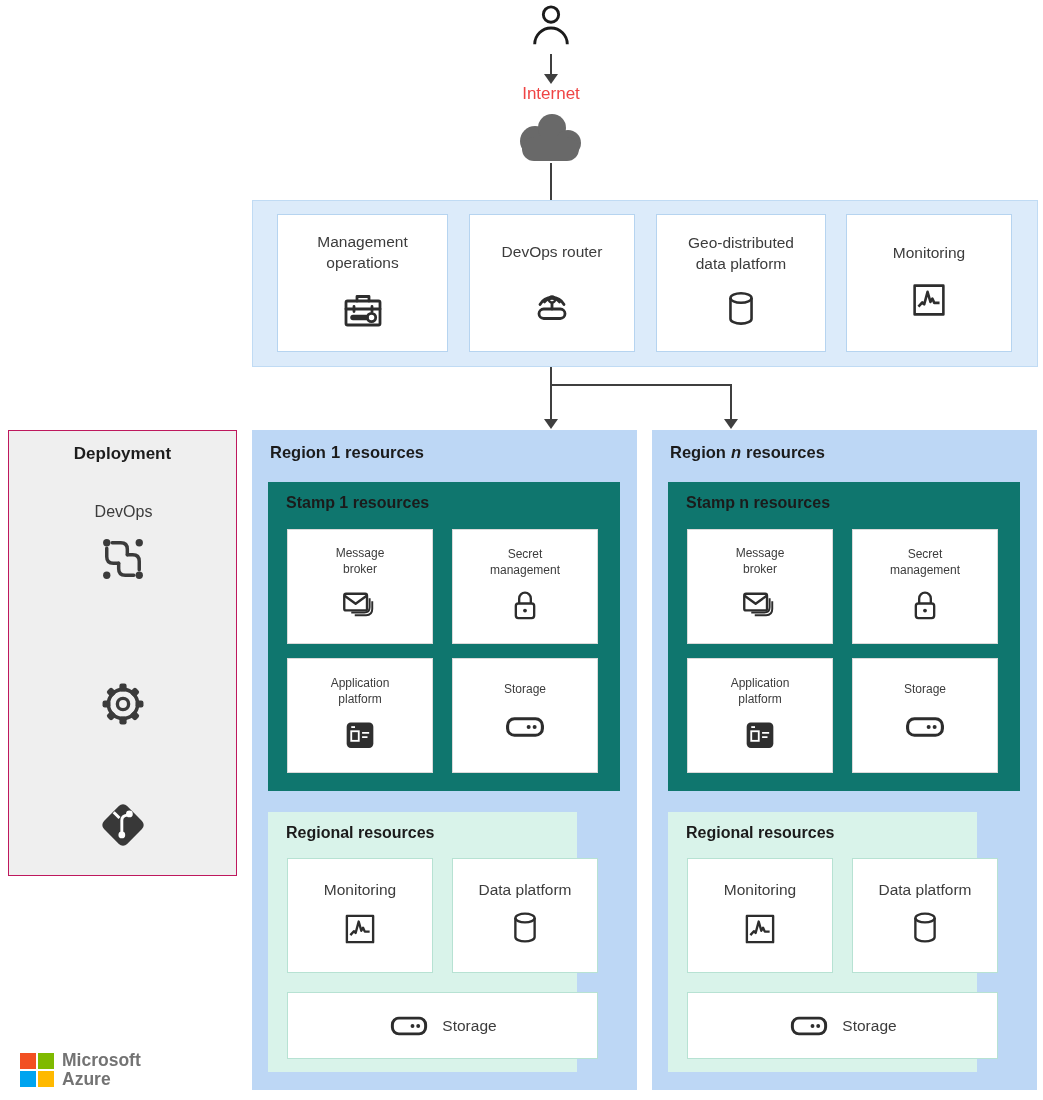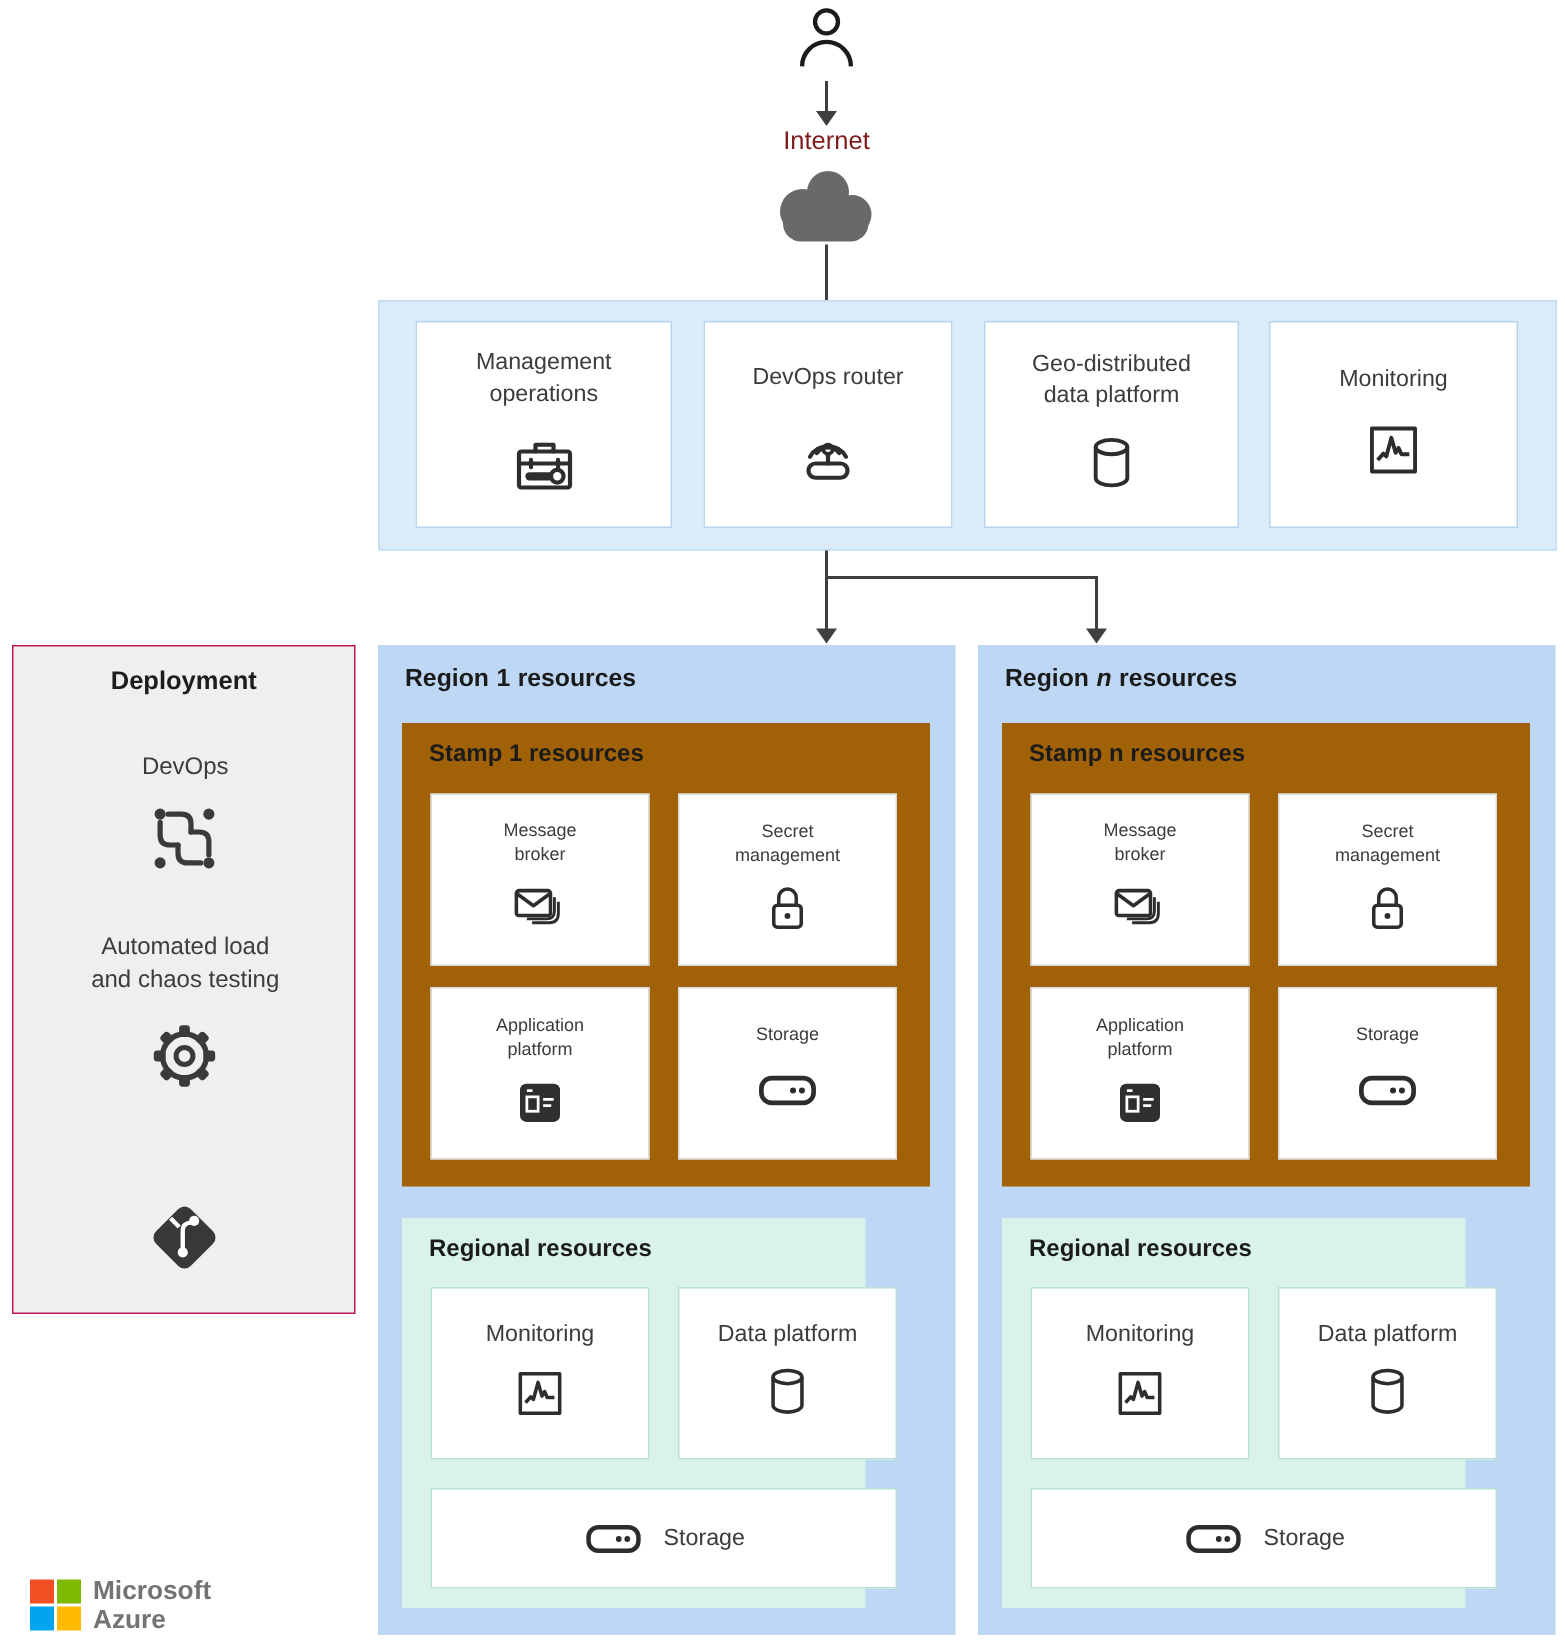--- a/index.html
+++ b/index.html
@@ -7,21 +7,21 @@
          font-family:"Liberation Sans",sans-serif;color:#3c3c3c;overflow:hidden;}
   .abs{position:absolute;}
   .vline{position:absolute;width:2px;background:#3f3f3f;}
   .hline{position:absolute;height:2px;background:#3f3f3f;}
   .arrow-down{position:absolute;width:0;height:0;
     border-left:7px solid transparent;border-right:7px solid transparent;
     border-top:10px solid #3f3f3f;}
   .center-text{text-align:center;}
 
   
-  #internet-label{left:491px;top:84px;width:120px;font-size:17px;color:#7f1d1d;}
+  #internet-label{left:491px;top:84px;width:120px;font-size:17px;color:#ef4444;}
 
   
   #global-band{left:252px;top:200px;width:786px;height:167px;
     background:#dcebfa;border:1px solid #c0dbf4;box-sizing:border-box;}
   .gcard{position:absolute;top:13px;height:138px;background:#fff;
     border:1px solid #b6d4f0;box-sizing:border-box;
     display:flex;flex-direction:column;align-items:center;justify-content:center;gap:13px;}
   .gcard .lbl{font-size:15.5px;line-height:1.32;color:#3c3c3c;white-space:pre-line;text-align:center;}
   #gcard-0{left:24px;width:171px;}
   #gcard-1{left:216px;width:166px;}
@@ -37,21 +37,21 @@
     font-size:16px;color:#3c3c3c;line-height:1.35;white-space:pre-line;}
   .dep-icon{position:absolute;left:50%;transform:translateX(-50%);}
 
   
   .region{position:absolute;top:430px;width:385px;height:660px;background:#bdd7f5;}
   #region-0{left:252px;}
   #region-1{left:652px;}
   .rtitle{position:absolute;left:18px;top:13px;margin:0;font-size:16.5px;color:#1b1b1b;
     display:flex;gap:5px;}
   .rtitle .it{font-style:italic;}
-  .stamp{position:absolute;left:16px;top:52px;width:352px;height:309px;background:#a16207;}
+  .stamp{position:absolute;left:16px;top:52px;width:352px;height:309px;background:#0f766e;}
   .stamp h3,.regional h3{position:absolute;left:18px;top:12px;margin:0;
     font-size:16px;color:#1b1b1b;}
   .scard{position:absolute;width:146px;height:115px;background:#fff;
     border:1px solid #dadada;box-sizing:border-box;
     display:flex;flex-direction:column;align-items:center;justify-content:center;gap:8px;}
   .scard .lbl{font-size:12px;line-height:1.3;color:#3c3c3c;white-space:pre-line;text-align:center;}
   .pos-a{left:19px;top:47px;}  .pos-b{left:184px;top:47px;}
   .pos-c{left:19px;top:176px;} .pos-d{left:184px;top:176px;}
   .regional{position:absolute;left:16px;top:382px;width:309px;height:260px;background:#d9f3ea;}
   .rcard{position:absolute;top:46px;width:146px;height:115px;background:#fff;
@@ -218,22 +218,20 @@
   <div class="vline" style="left:730px;top:384px;height:36px"></div>
   <div class="arrow-down" style="left:544px;top:419px"></div>
   <div class="arrow-down" style="left:724px;top:419px"></div>
 
   <div class="abs" id="deployment">
     <h2>Deployment</h2>
     <div class="dep-label" style="top:70px">DevOps</div>
     <svg class="icon dep-icon" style="top:102px" width="52" height="52" viewBox="0 0 48 48">
         <use href="#sym-devops"></use>
       </svg>
-    <div class="dep-label" style="top:190px">Automated load
-and chaos testing</div>
     <svg class="icon dep-icon" style="top:246px" width="54" height="54" viewBox="0 0 48 48">
         <use href="#sym-gear"></use>
       </svg>
     <svg class="icon dep-icon" style="top:366px" width="56" height="56" viewBox="0 0 48 48">
         <use href="#sym-git"></use>
       </svg>
   </div>
 
   <section class="region" id="region-0">
     <h2 class="rtitle">

